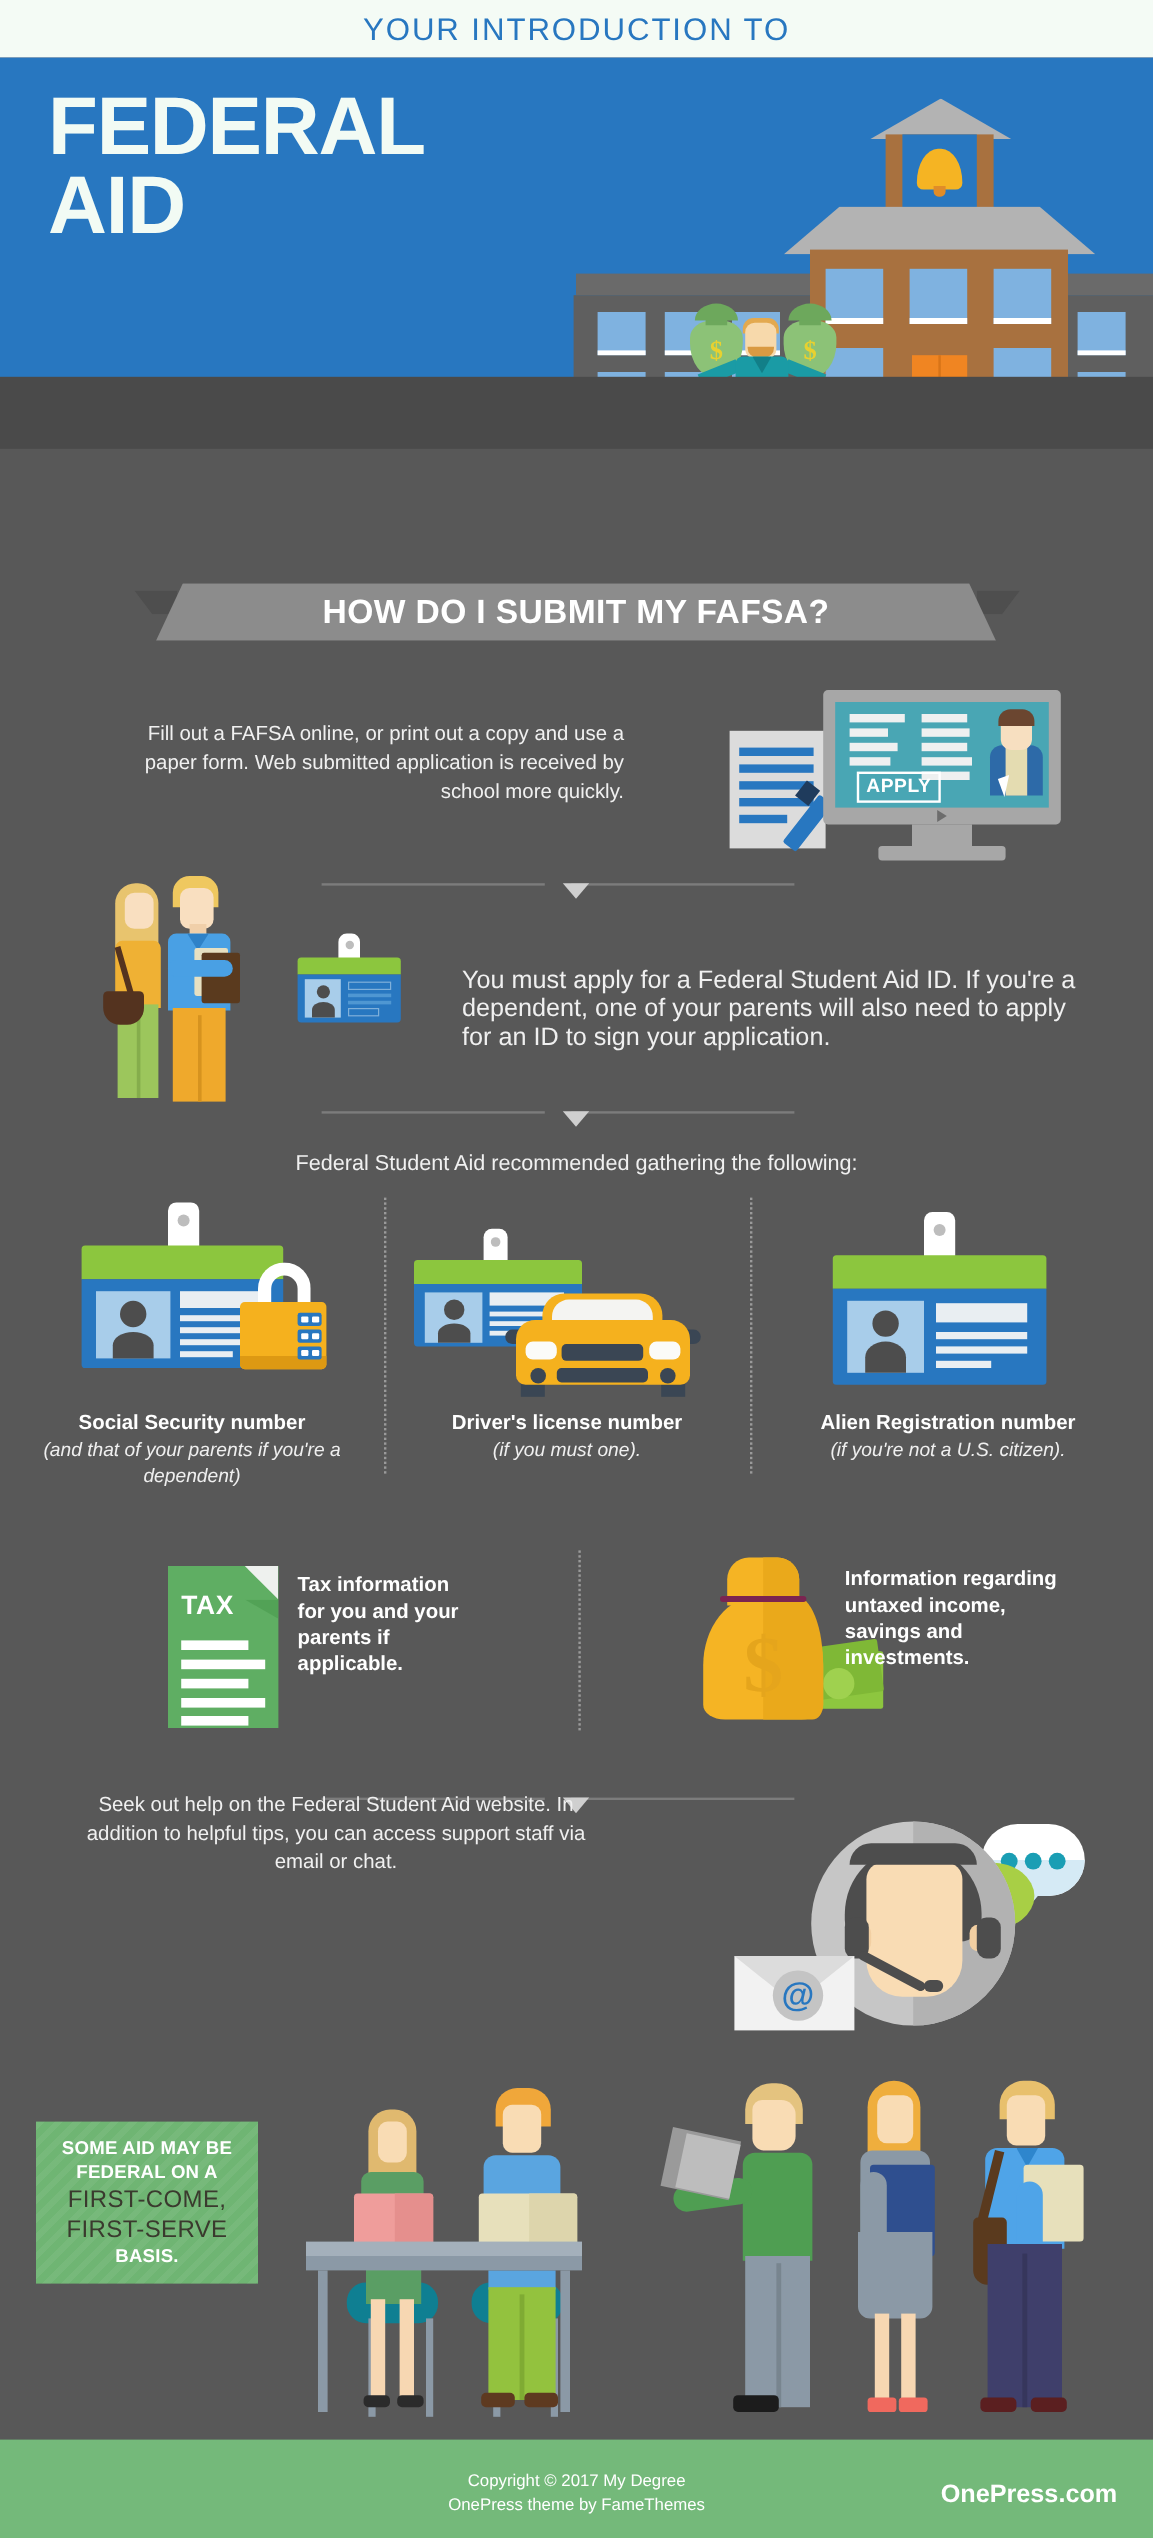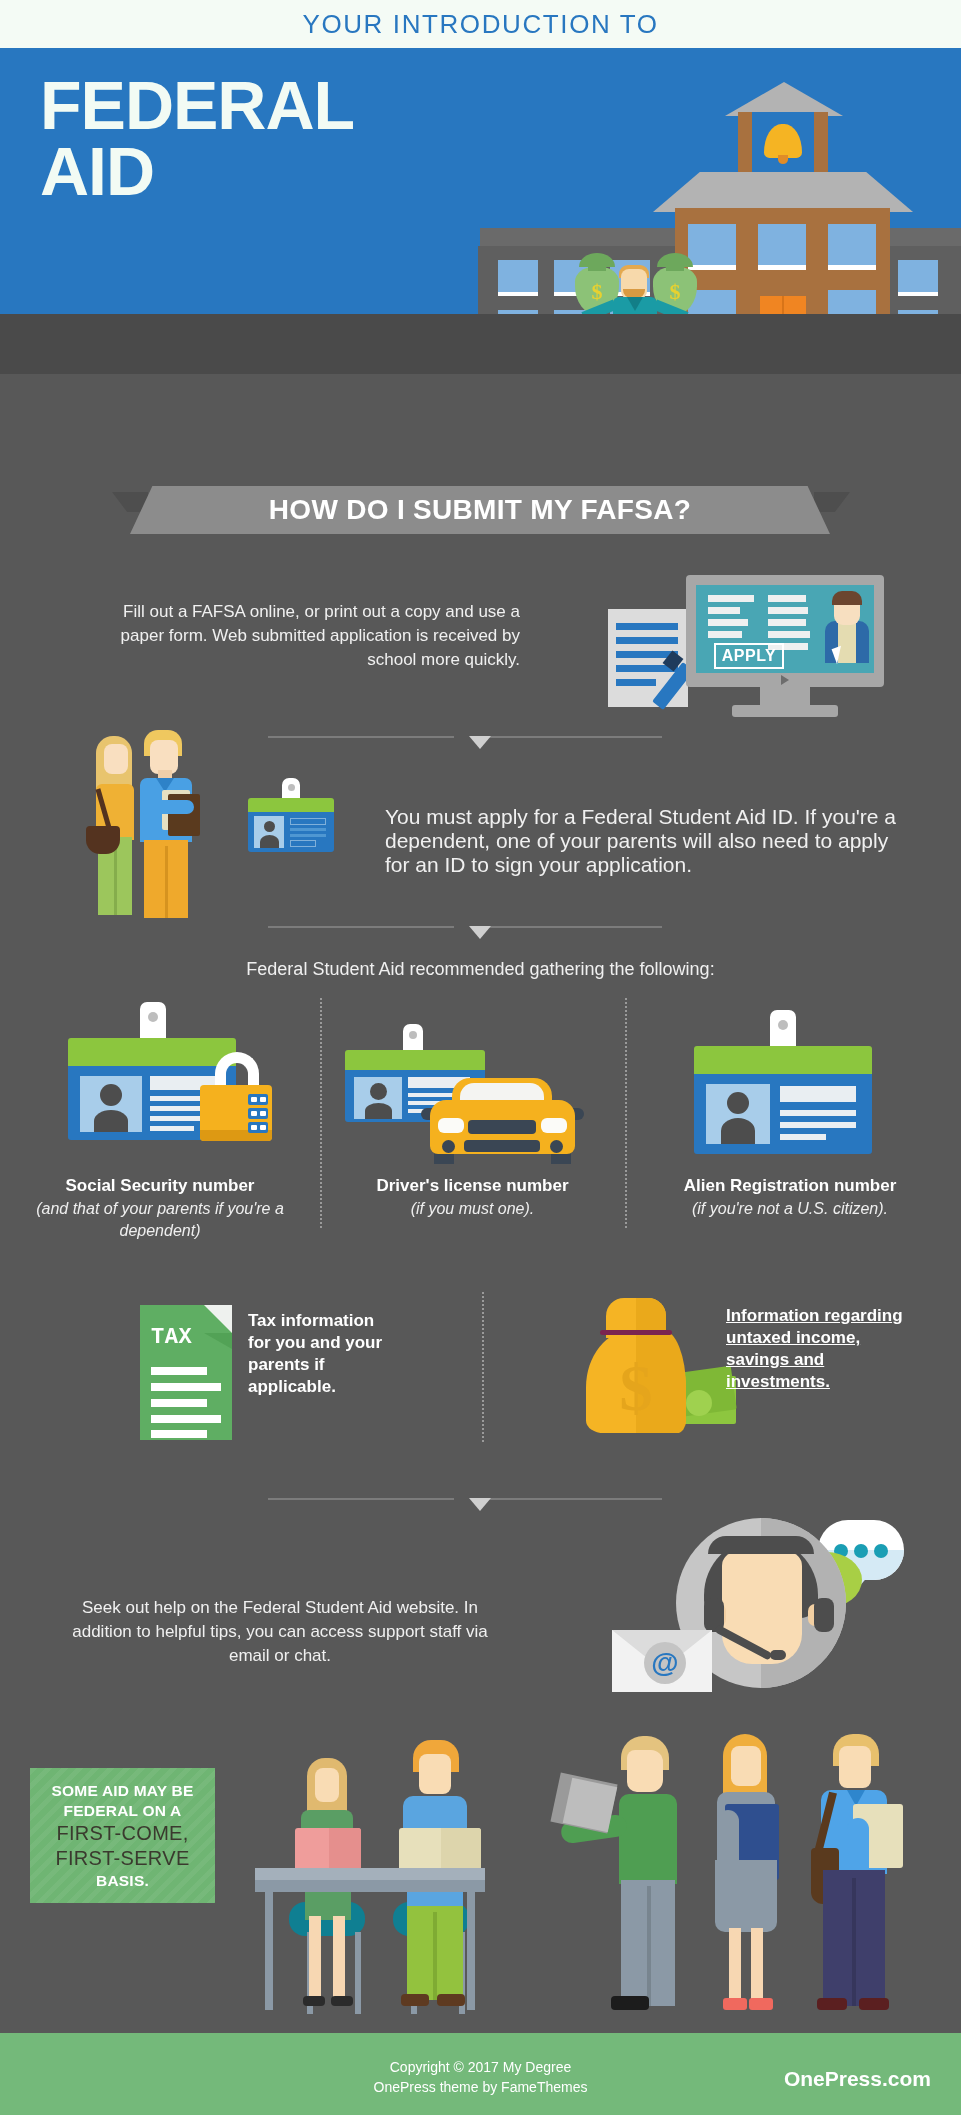--- a/index.html
+++ b/index.html
@@ -244,21 +244,21 @@
   .car-light{position:absolute;top:44px;width:26px;height:15px;background:#fbfbf8;border-radius:6px;}
   .car-light.l{left:8px;} .car-light.r{right:8px;}
   .car-grill{position:absolute;left:38px;top:46px;width:68px;height:14px;background:#3a4654;border-radius:4px;}
   .car-bump{position:absolute;left:34px;top:66px;width:76px;height:12px;background:#3a4654;border-radius:4px;}
   .car-fog{position:absolute;top:66px;width:13px;height:13px;background:#3a4654;border-radius:50%;}
   .car-fog.l{left:12px;} .car-fog.r{right:12px;}
   .car-wheel{position:absolute;top:78px;width:20px;height:12px;background:#3a4654;}
   .car-wheel.l{left:4px;} .car-wheel.r{right:4px;}
 
   
-  .taxdoc { position:absolute; left:140px; top:1305px; width:92px; height:135px;font-family:Liberation Mono, monospace; }
+  .taxdoc { position:absolute; left:140px; top:1305px; width:92px; height:135px; }
   .tax-page{position:absolute;left:0;top:0;width:92px;height:135px;background:#5fae63;}
   .tax-fold{position:absolute;right:0;top:0;width:28px;height:28px;background:#eef1ee;clip-path:polygon(0 0,100% 100%,100% 0);}
   .tax-fold2{position:absolute;right:0;top:28px;width:28px;height:16px;background:#52a256;clip-path:polygon(0 0,100% 0,100% 100%);}
   .tax-label{position:absolute;left:11px;top:20px;color:#fff;font-weight:700;font-size:22px;letter-spacing:0.5px;}
   .tax-line{position:absolute;left:11px;background:#fff;height:8px;}
 
   
   .bigbag{position:absolute;left:586px;top:1298px;width:100px;height:135px;}
   .bb-body{position:absolute;left:0;top:32px;width:100px;height:103px;background:#f5b424;border-radius:46% 46% 18% 18% / 56% 56% 12% 12%;}
   .bb-body-shade{position:absolute;left:50px;top:32px;width:50px;height:103px;background:#eaa91b;border-radius:0 46% 18% 0 / 0 56% 12% 0;}
@@ -603,21 +603,21 @@
   <div class="bb-cash"></div>
   <div class="bb-cash2"></div>
   <div class="bb-cashcirc"></div>
   <div class="bb-neck"></div>
   <div class="bb-neck2"></div>
   <div class="bb-body"></div>
   <div class="bb-body-shade"></div>
   <div class="bb-dollar">$</div>
   <div class="bb-tie"></div>
 </div>
-<div style="position:absolute;left:726px;top:1305px;width:200px;color:#fff;font-weight:700;font-size:17px;line-height:22px;text-decoration:underline;">Information regarding untaxed income, savings and investments.</div>
+<div style="position:absolute;left:704px;top:1305px;width:200px;color:#fff;font-weight:700;font-size:17px;line-height:22px;">Information regarding untaxed income, savings and investments.</div>
 
 <div class="arrow-div" style="left:268px; top:1498px; width:186px;"></div>
 <div class="arrow-div" style="left:476px; top:1498px; width:186px;"></div>
 <div class="arrow-tri" style="left:469px; top:1498px;"></div>
 
 <div class="agent">
   <div class="ag-bub"></div>
   <div class="ag-bub-low"></div>
   <div class="ag-bub-tail"></div>
   <div class="ag-dot" style="left:222px;"></div>
@@ -633,21 +633,21 @@
   <div class="ag-hs-band"></div>
   <div class="ag-hs-cup l"></div>
   <div class="ag-hs-cup r"></div>
   <div class="ag-mic"></div>
   <div class="ag-mic-tip"></div>
   <div class="ag-env"></div>
   <div class="ag-env-flap"></div>
   <div class="ag-at">@</div>
 </div>
 
-<div class="step-text" style="left:50px; top:1596px; width:460px; text-align:center;">Seek out help on the Federal Student Aid website. In addition to helpful tips, you can access support staff via email or chat.</div>
+<div class="step-text" style="left:50px; top:1492px; width:460px; text-align:center;">Seek out help on the Federal Student Aid website. In addition to helpful tips, you can access support staff via email or chat.</div>
 
 <div class="callout">
   <div class="ln1">SOME AID MAY BE</div>
   <div class="ln1">FEDERAL ON A</div>
   <div class="ln2">FIRST-COME,</div>
   <div class="ln2">FIRST-SERVE</div>
   <div class="ln4">BASIS.</div>
 </div>
 
 <div class="scene">

